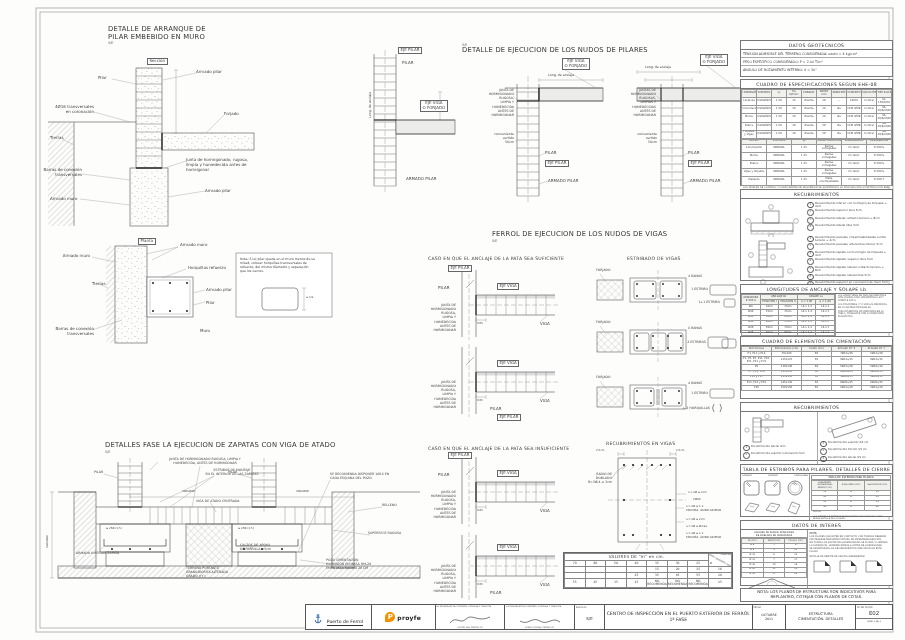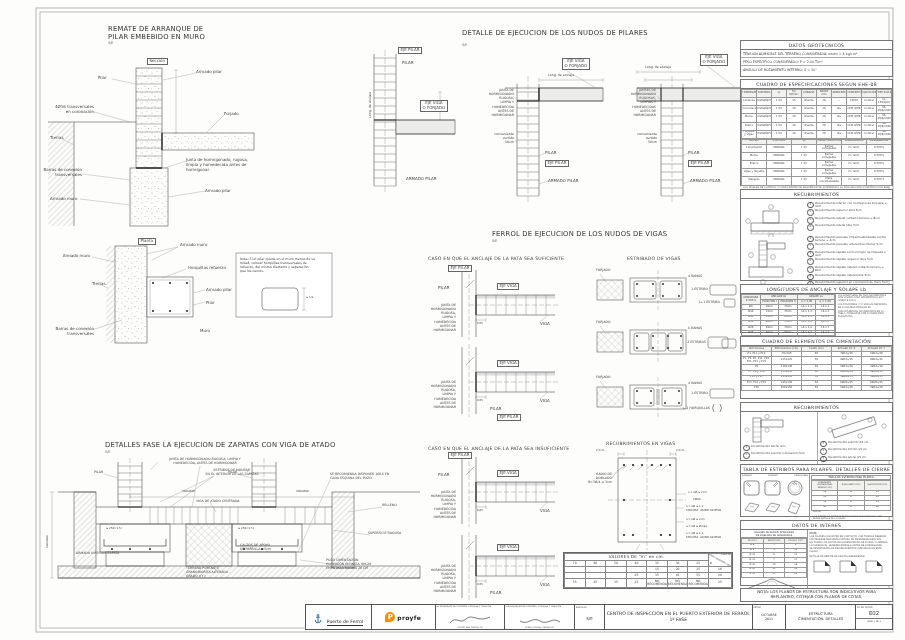--- a/index.html
+++ b/index.html
@@ -332,24 +332,24 @@
       <line x1="130" y1="497" x2="264" y2="497" stroke="#888" stroke-width="0.4"></line>
       <line x1="264" y1="497" x2="354" y2="497" stroke="#888" stroke-width="0.4"></line>
       <path d="M130,495v4M264,495v4M354,495v4" stroke="#888" stroke-width="0.4"></path>
       <line x1="52" y1="492" x2="52" y2="578" stroke="#888" stroke-width="0.4"></line>
       <path d="M50,492h4M50,578h4" stroke="#888" stroke-width="0.4"></path>
 
       <path d="M200,466 L192,507 M214,476 L160,502 M214,476 L170,507 M104,474 L118,478 M238,474 L252,478 M210,502 L216,512 M330,480 L298,552 M382,507 L348,512 M370,535 L332,530 M100,550 L104,546 M252,546 L250,549 M330,564 L300,560 M210,566 L216,570 M158,462 L150,470" stroke="#999" stroke-width="0.4"></path>
     </g>
   </svg>
 
-  <div class="ttl" style="left:108px;top:25px">REMATE DE ARRANQUE DE
+  <div class="ttl" style="left:108px;top:25px">DETALLE DE ARRANQUE DE
 PILAR EMBEBIDO EN MURO</div>
   <div class="scale" style="left:108px;top:41px">S/E</div>
-  <div class="ttl" style="left:462px;top:29px">DETALLE DE EJECUCION DE LOS NUDOS DE PILARES</div>
+  <div class="ttl" style="left:462px;top:46px">DETALLE DE EJECUCION DE LOS NUDOS DE PILARES</div>
   <div class="scale" style="left:462px;top:43px">S/E</div>
   <div class="ttl" style="left:492px;top:230px">FERROL DE EJECUCION DE LOS NUDOS DE VIGAS</div>
   <div class="scale" style="left:492px;top:239px">S/E</div>
   <div class="ttl" style="left:105px;top:441px">DETALLES FASE LA EJECUCION DE ZAPATAS CON VIGA DE ATADO</div>
   <div class="scale" style="left:105px;top:450px">S/E</div>
 
   <div class="tag" style="left:147px;top:58px">Sección</div>
   <div class="lbl" style="left:98px;top:75px">Pilar</div>
   <div class="lbl" style="left:196px;top:69px">Armado pilar</div>
   <div class="lbl" style="left:224px;top:111px">Forjado</div>

